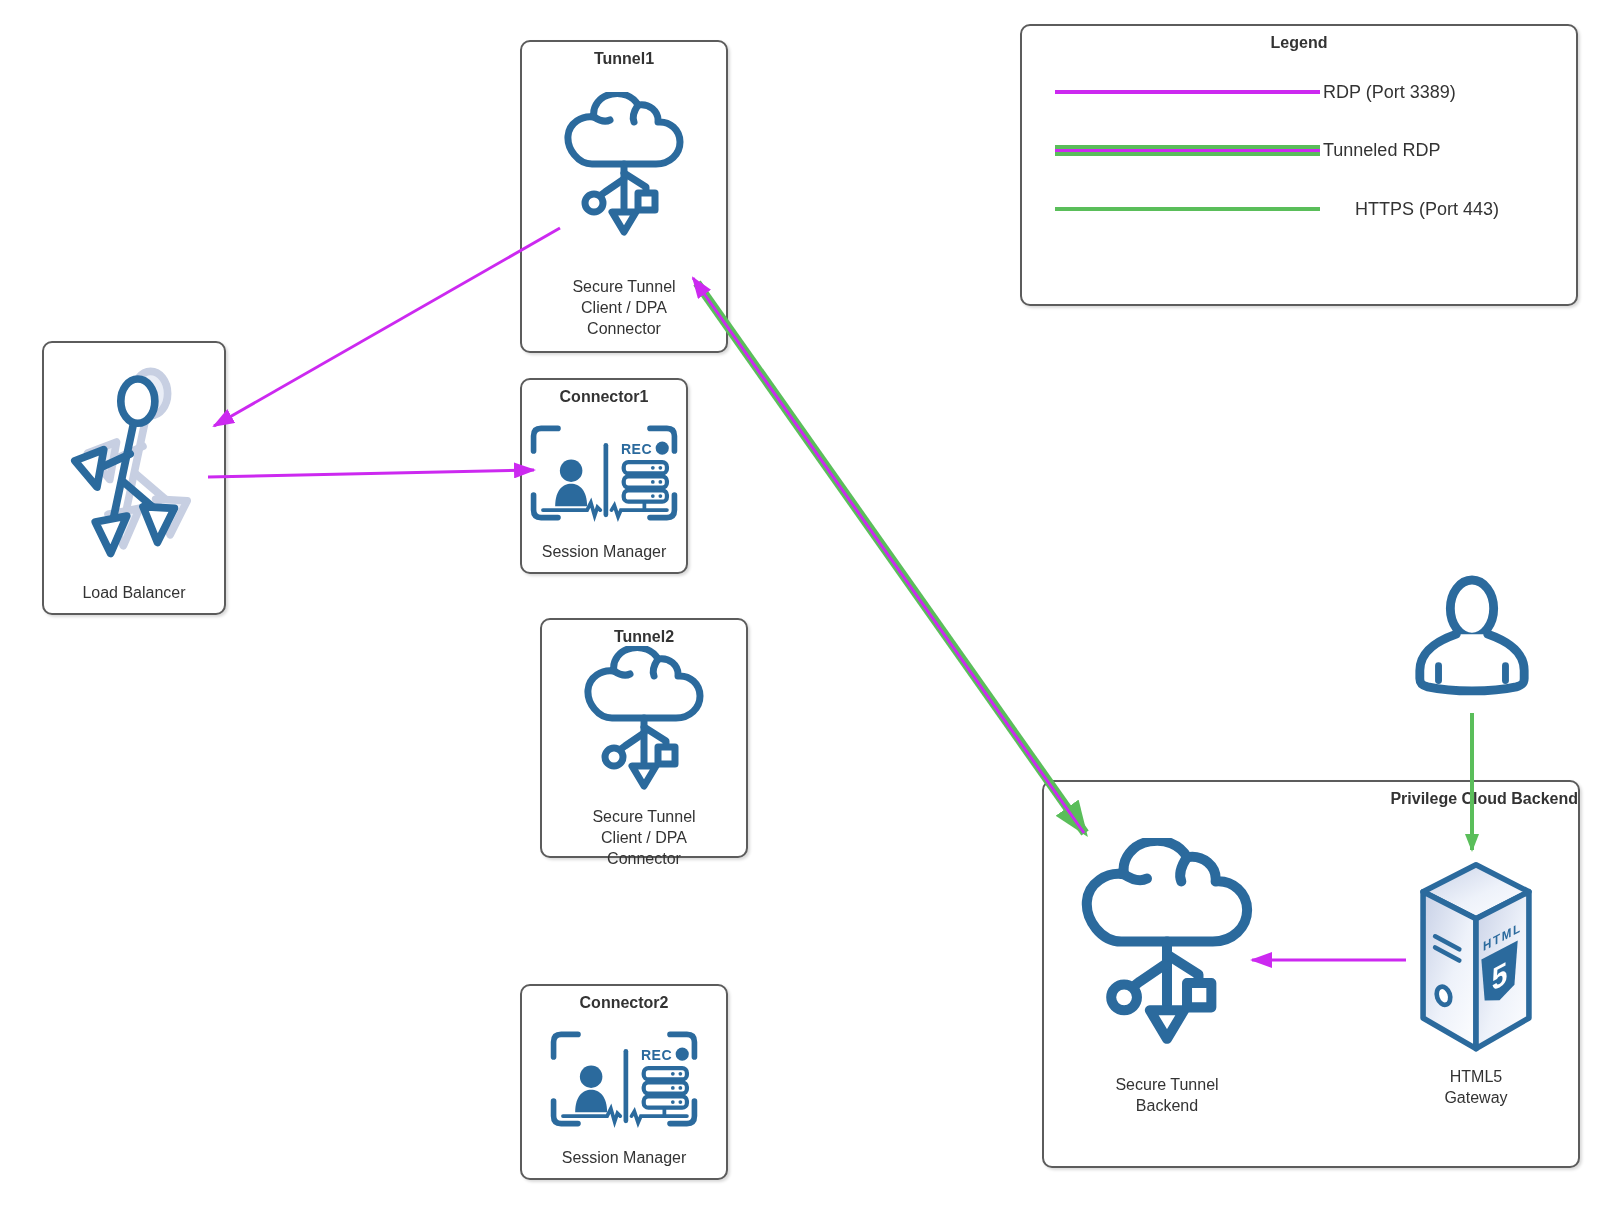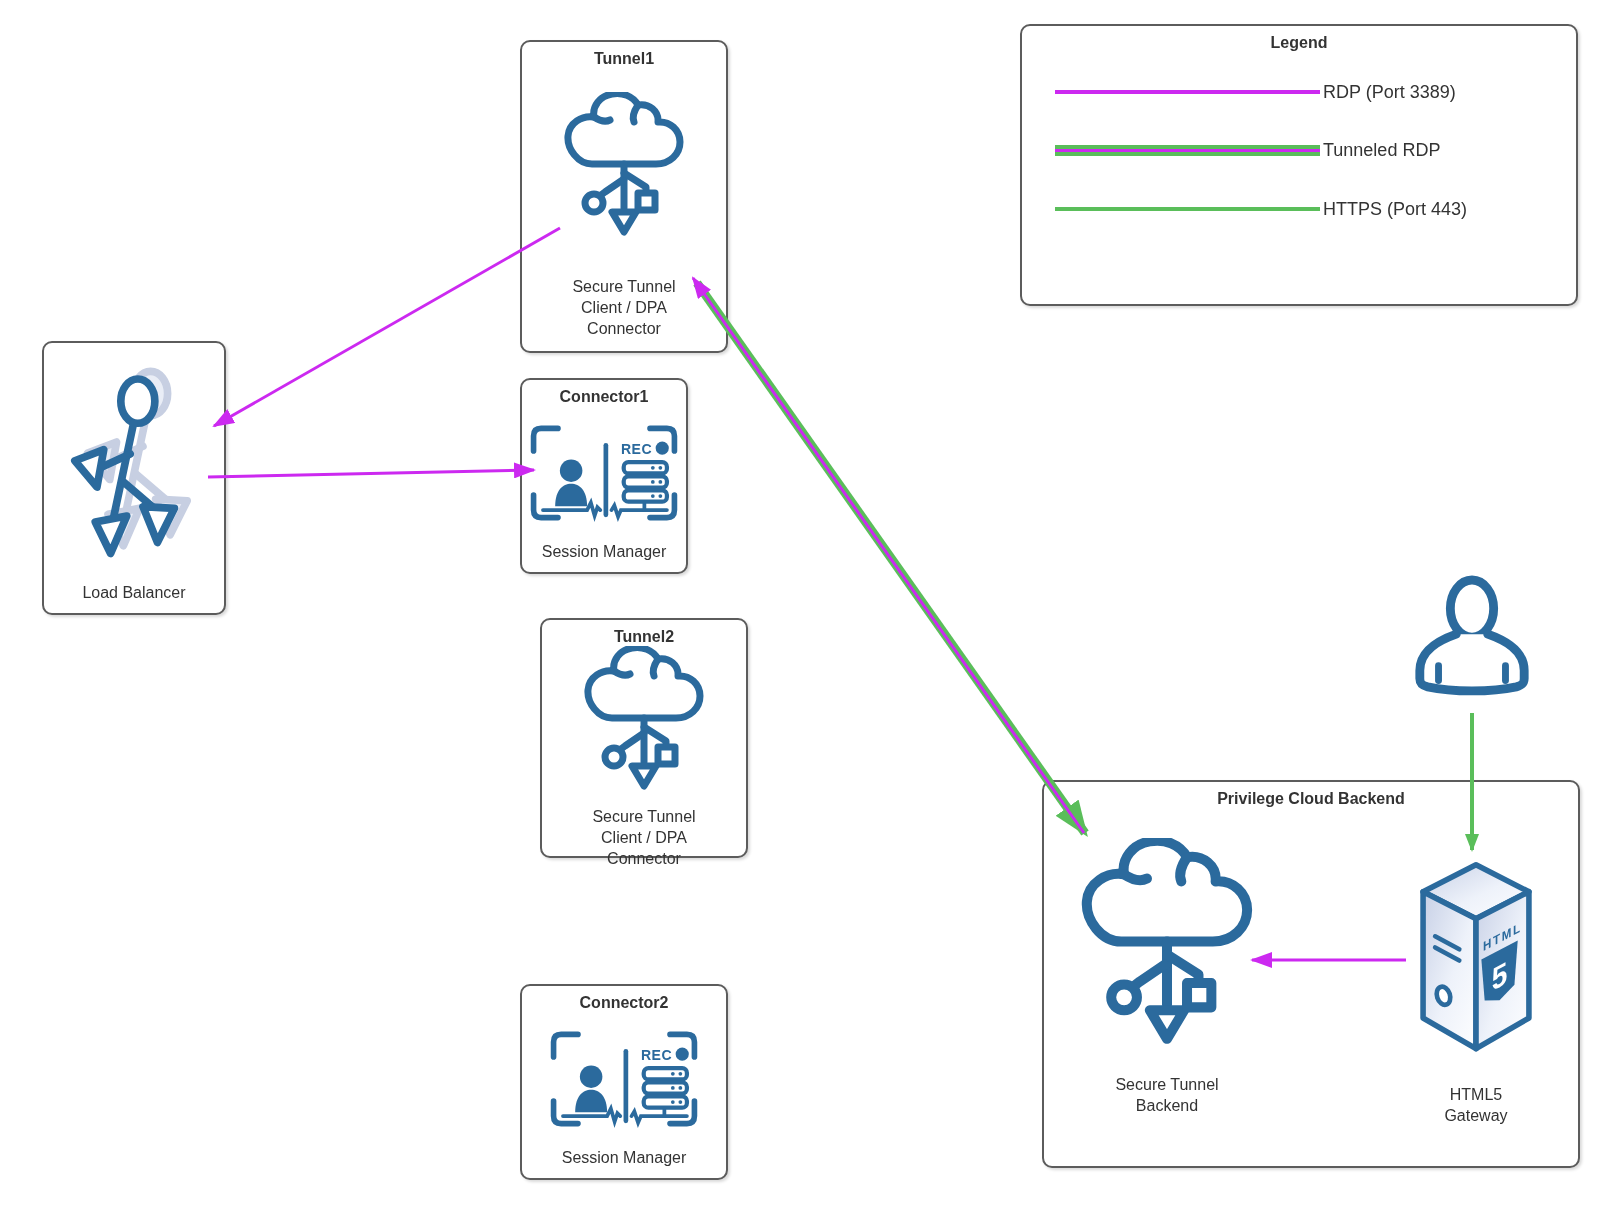--- a/index.html
+++ b/index.html
@@ -193,40 +193,40 @@
     <div class="legend-row" style="top:53px;">
       <div class="swatch swatch-rdp"></div>
       <div class="legend-label">RDP (Port 3389)</div>
     </div>
     <div class="legend-row" style="top:111px;">
       <div class="swatch swatch-tunneled">
           <div class="inner"></div>
         </div>
       <div class="legend-label">Tunneled RDP</div>
     </div>
-    <div class="legend-row" style="top:170px;">
+    <div class="legend-row" style="top:170px;gap:32px;">
       <div class="swatch swatch-https"></div>
       <div class="legend-label">HTTPS (Port 443)</div>
     </div>
   </div>
 
   <div style="position:absolute;left:1408px;top:574px;width:128px;height:140px;z-index:1;">
     <svg width="128" height="140" viewBox="0 0 130 140">
       <g fill="#fff" stroke="#2B6A9D" style="stroke:var(--blue)" stroke-width="9" stroke-linecap="round" stroke-linejoin="round">
         <ellipse cx="65" cy="34" rx="22" ry="29"></ellipse>
         <path d="M 49,60 C 32,66 12,76 12,97 L 12,105 C 12,110 14,112 20,113.5 C 45,119 85,119 110,113.5 C 116,112 118,110 118,105 L 118,97 C 118,76 98,66 81,60"></path>
       </g>
       <g stroke="#2B6A9D" style="stroke:var(--blue)" stroke-width="7" stroke-linecap="round">
         <path d="M 31,92 L 31,107"></path>
           <path d="M 99,92 L 99,107"></path>
       </g>
     </svg>
   </div>
 
-  <div class="node" id="privilege" style="left:1042px;top:780px;width:538px;height:388px;">
+  <div class="node" id="privilege" style="left:1042px;top:780px;width:538px;height:388px;align-items:flex-end;">
     <div class="node-title">Privilege Cloud Backend</div>
 
     <div class="sub-group" style="left:28px;top:56px;width:190px;">
       <svg width="186" height="230" viewBox="0 0 130 160">
           <use href="#cloudshape"></use>
         </svg>
       <div class="node-label" style="width:150px;margin-top:6px;margin-bottom:0;">Secure Tunnel Backend</div>
     </div>
 
     <div class="sub-group" style="left:352px;top:78px;width:160px;">
@@ -240,21 +240,21 @@
           <path d="M 26,82 L 52,96"></path>
             <path d="M 26,94 L 52,108"></path>
           <ellipse cx="35" cy="146" rx="7" ry="10" transform="rotate(-18 35 146)" fill="#fff"></ellipse>
         </g>
         <g transform="matrix(0.89,-0.47,0,1,74,98)">
           <text x="4" y="2" class="html-brand">HTML</text>
           <path d="M 2,10 L 46,10 L 42,56 L 24,64 L 6,56 Z" fill="#2B6A9D" style="fill:var(--blue)"></path>
           <text x="24" y="50" class="html-five">5</text>
         </g>
       </svg>
-      <div class="node-label" style="width:90px;margin-top:24px;margin-bottom:0;">HTML5 Gateway</div>
+      <div class="node-label" style="width:90px;margin-top:6px;margin-bottom:0;">HTML5 Gateway</div>
     </div>
   </div>
 
   <svg id="overlay" width="1620" height="1207" viewBox="0 0 1620 1207">
 
     <line x1="560" y1="228" x2="214" y2="426" stroke-width="3" style="stroke:var(--magenta)" marker-end="url(#mh-mag)"></line>
 
     <line x1="208" y1="477" x2="534" y2="470" stroke-width="3" style="stroke:var(--magenta)" marker-end="url(#mh-mag)"></line>
 
     <line x1="697" y1="283" x2="1085" y2="833" stroke-width="9" style="stroke:var(--green)" marker-end="url(#mh-grn-big)"></line>

